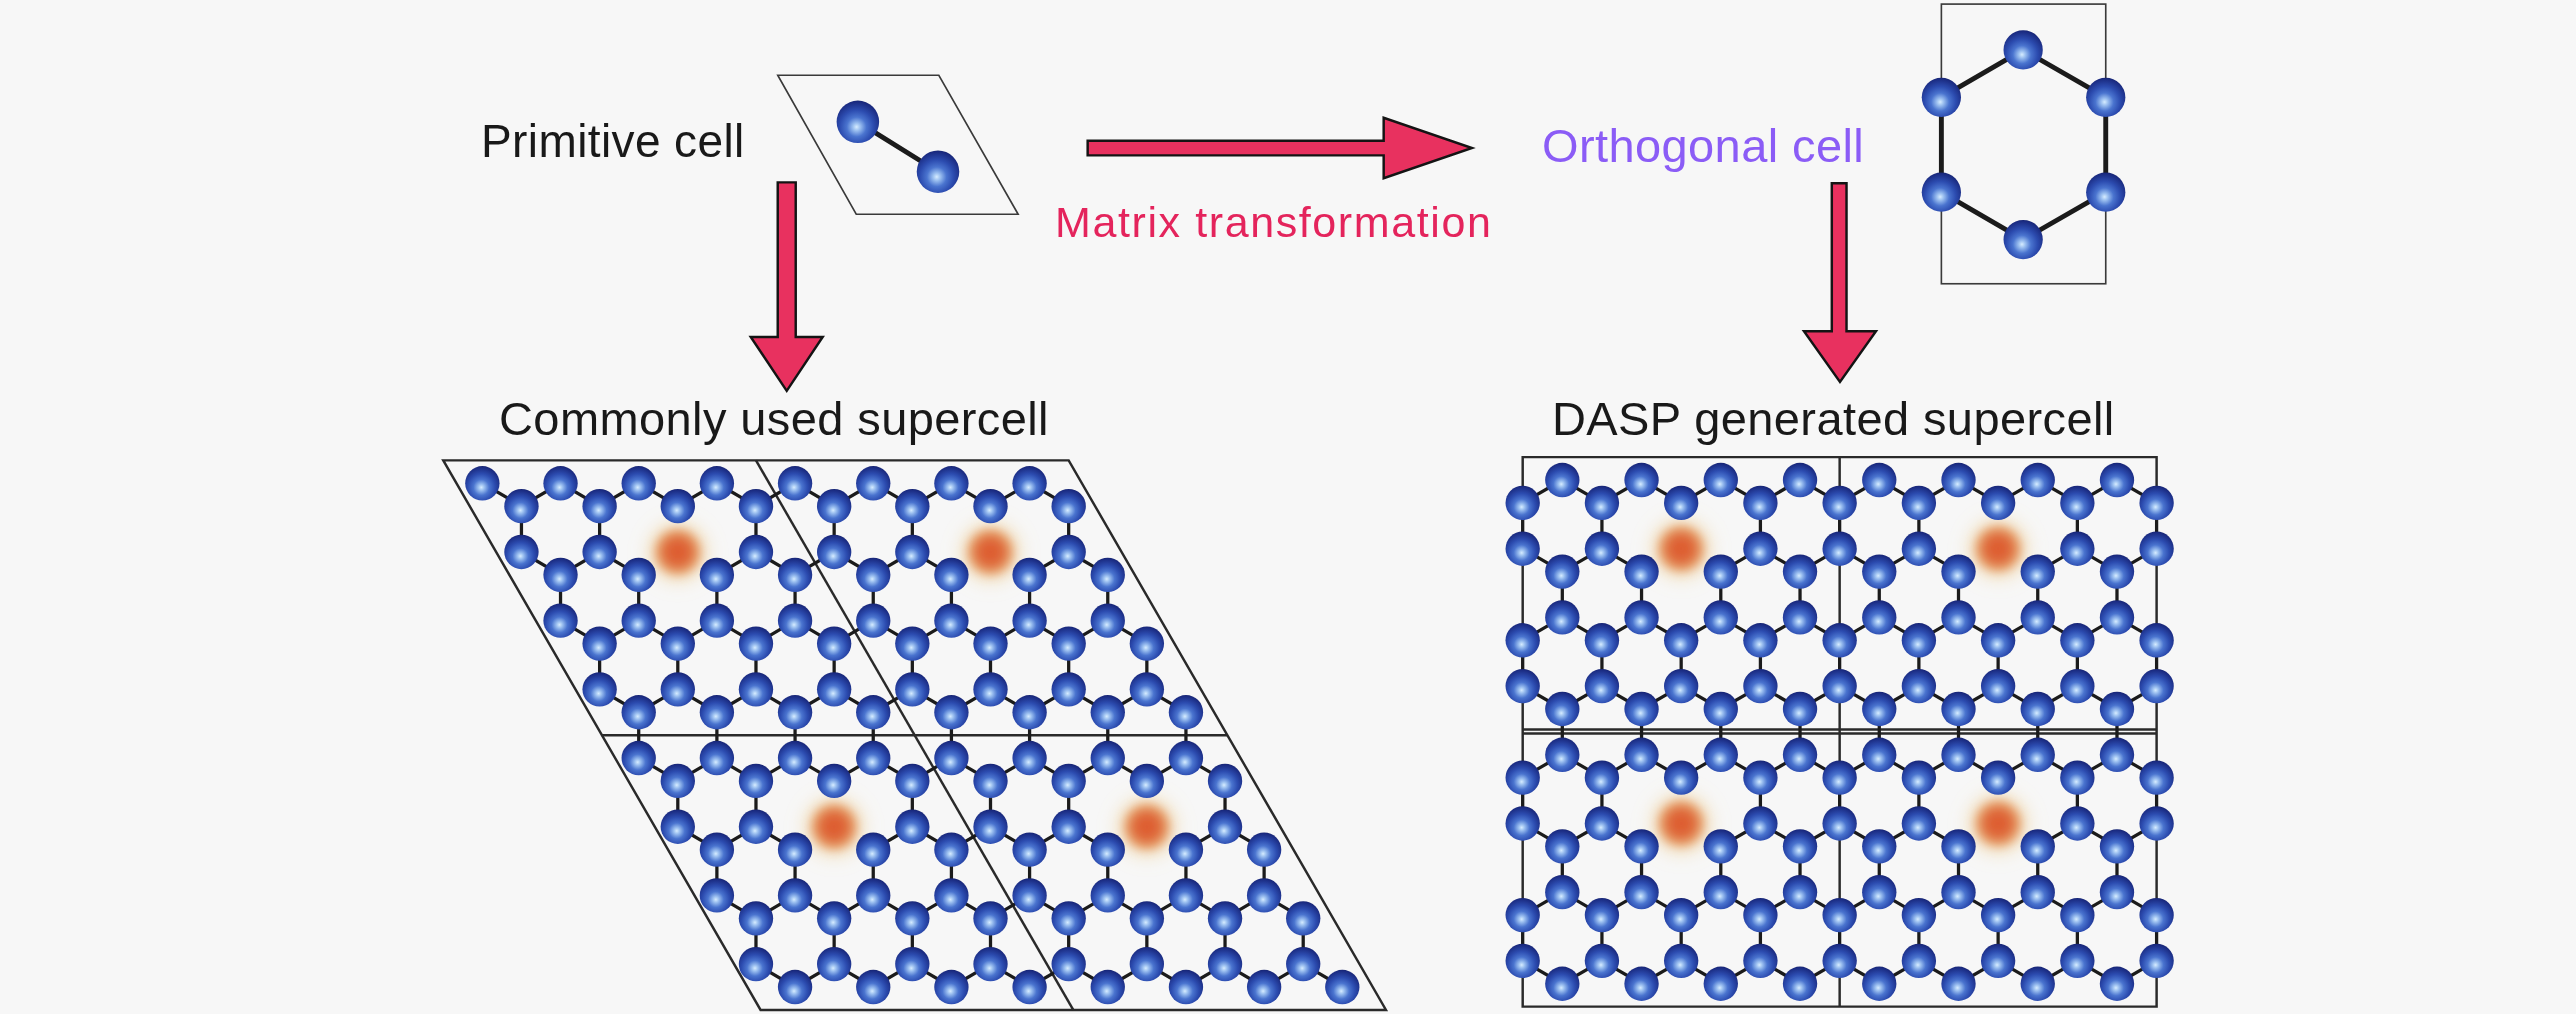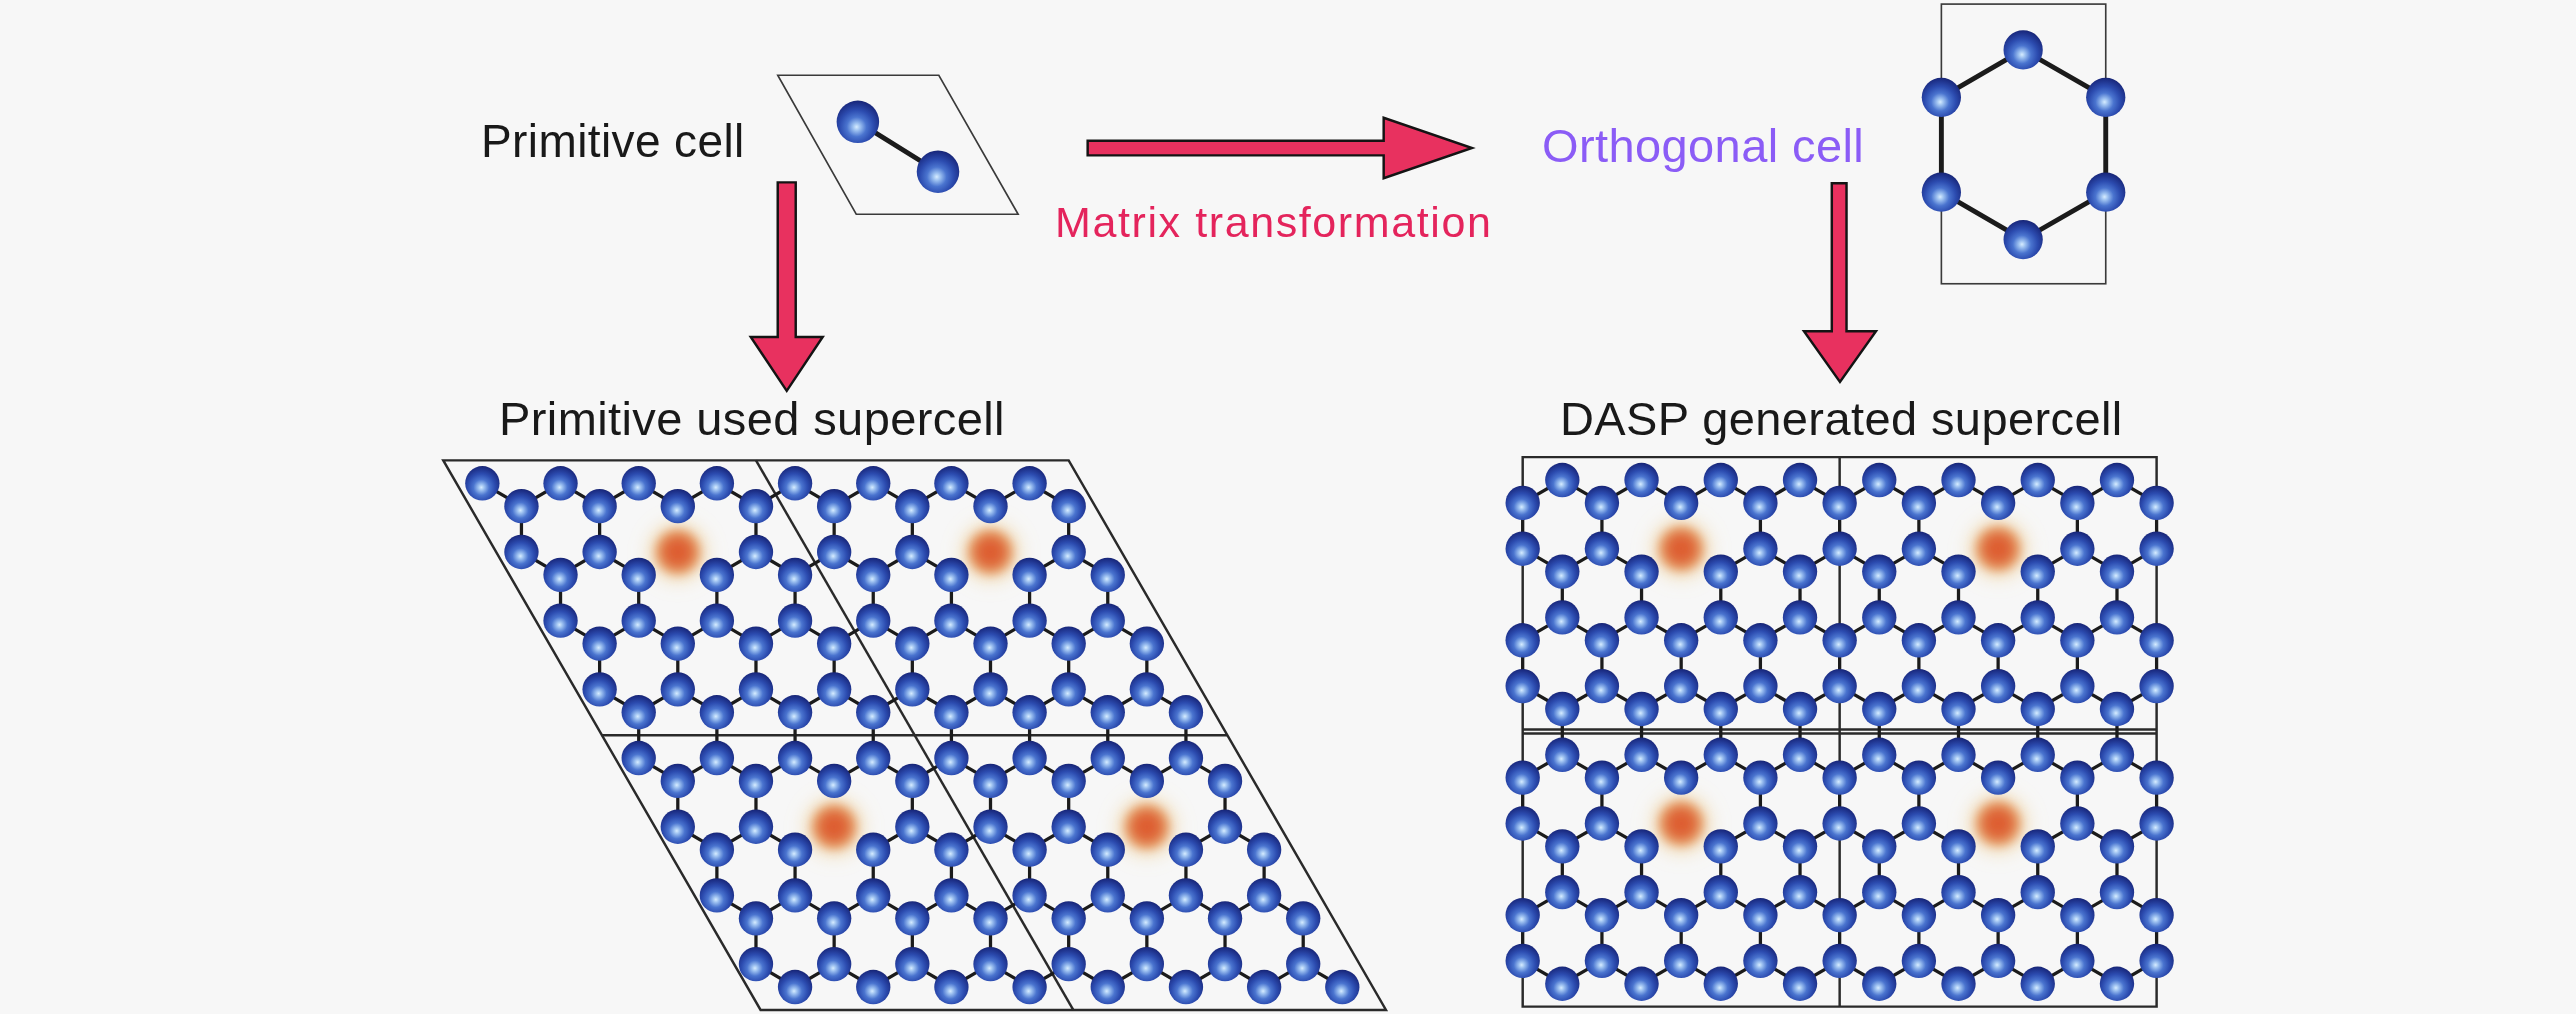--- a/index.html
+++ b/index.html
@@ -713,17 +713,17 @@
     <g id="g-arrows">
         <polygon points="1330,172 1692,172 1692,144 1800,181 1692,218 1692,190 1330,190" fill="#e8315f" stroke="#141414" stroke-width="3" stroke-linejoin="miter"></polygon>
         <polygon points="951,223 973,223 973,412 1006,412 962,478 918,412 951,412" fill="#e8315f" stroke="#141414" stroke-width="3" stroke-linejoin="miter"></polygon>
         <polygon points="2240,224 2258,224 2258,405 2294,405 2250,467 2206,405 2240,405" fill="#e8315f" stroke="#141414" stroke-width="3" stroke-linejoin="miter"></polygon>
       </g>
   </svg>
 
   <div class="lbl" style="left: 481px; top: 117px; font-size: 46px; color: rgb(25, 25, 25);">Primitive cell</div>
   <div class="lbl" style="left: 1542px; top: 121px; font-size: 47px; color: #8b5cf6;">Orthogonal cell</div>
   <div class="lbl lbl-pink" style="left: 1055px; top: 200px; font-size: 43px; color: rgb(228, 36, 92); text-align: center;">Matrix transformation</div>
-  <div class="lbl" style="left: 499px; top: 394px; font-size: 47px; color: rgb(25, 25, 25);">Primitive used supercell</div>
-  <div class="lbl" style="left: 1552px; top: 394px; font-size: 47px; color: rgb(25, 25, 25); margin-left: 8px;">DASP generated supercell</div>
+  <div class="lbl" style="left: 499px; top: 394px; font-size: 47px; color: rgb(25, 25, 25);">Commonly used supercell</div>
+  <div class="lbl" style="left: 1552px; top: 394px; font-size: 47px; color: rgb(25, 25, 25);">DASP generated supercell</div>
 
 </div>
 
 
 </body></html>

